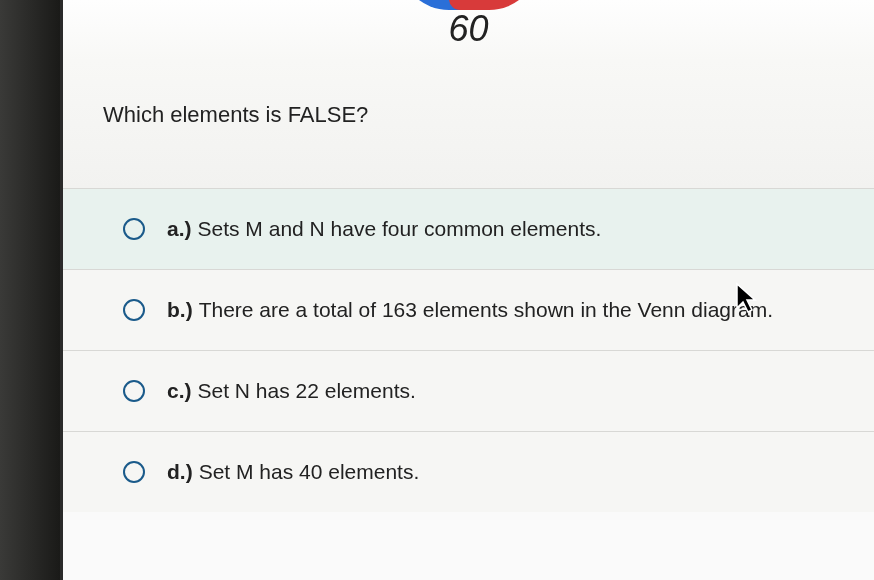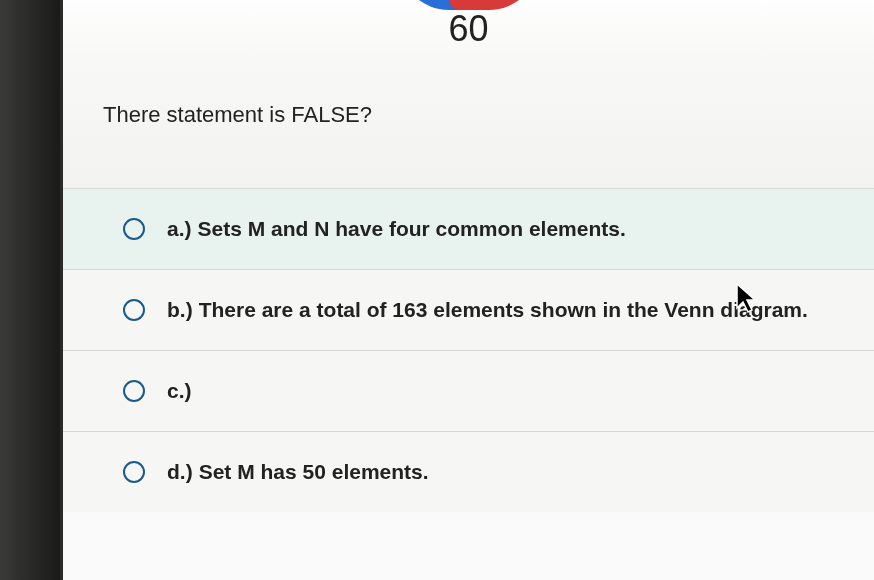--- a/index.html
+++ b/index.html
@@ -51,20 +51,21 @@
       margin-left: -20px;
     }
     .venn-number {
       position: absolute;
       top: 8px;
       left: 50%;
       transform: translateX(-50%);
       font-size: 36px;
       font-weight: 500;
       color: #222;
+      font-style: italic;
     }
     .question-section {
       padding: 42px 40px 60px 40px;
       background: linear-gradient(to bottom, #f8f8f6, #f2f2f0);
     }
     .question-text {
       font-size: 22px;
       color: #222;
       font-weight: 400;
     }
@@ -97,21 +98,21 @@
       font-size: 21px;
       color: #222;
       display: flex;
       gap: 6px;
       align-items: baseline;
     }
     .option-prefix {
       font-weight: 700;
     }
     .option-text {
-      font-weight: 700;
+      font-weight: 400;
       text-align: center;
     }
     .option-row.last {
       border-bottom: none;
     }
     .cursor {
       position: absolute;
       top: 282px;
       left: 672px;
       pointer-events: none;
@@ -136,21 +137,21 @@
   <div class="venn-section">
     <div class="venn-circles">
       <div class="circle-blue"></div>
       <div class="circle-red"></div>
     </div>
     <div class="venn-number">60</div>
   </div>
 
   <div class="question-section">
     <div class="question-text">
-      <span>There statement is </span><strong>FALSE?</strong>
+      <span>Which elements is </span><strong>FALSE?</strong>
     </div>
   </div>
 
   <div class="options-list">
 
     <div class="option-row hovered">
       <div class="radio-circle"></div>
       <div class="option-label">
         <span class="option-prefix">a.)</span>
         <span class="option-text">Sets M and N have four common elements.</span>
@@ -162,28 +163,29 @@
       <div class="option-label">
         <span class="option-prefix">b.)</span>
         <span class="option-text">There are a total of 163 elements shown in the Venn diagram.</span>
       </div>
     </div>
 
     <div class="option-row">
       <div class="radio-circle"></div>
       <div class="option-label">
         <span class="option-prefix">c.)</span>
+        <span class="option-text">Set N has 22 elements.</span>
       </div>
     </div>
 
     <div class="option-row last">
       <div class="radio-circle"></div>
       <div class="option-label">
         <span class="option-prefix">d.)</span>
-        <span class="option-text">Set M has 50 elements.</span>
+        <span class="option-text">Set M has 40 elements.</span>
       </div>
     </div>
 
   </div>
 
   <div class="cursor">
     <svg width="26" height="34" viewBox="0 0 26 34">
       <path d="M 2 2 L 2 26 L 8 20 L 13 30 L 17 28 L 12 18 L 20 18 Z" fill="#000" stroke="#fff" stroke-width="1.5"></path>
     </svg>
   </div>

